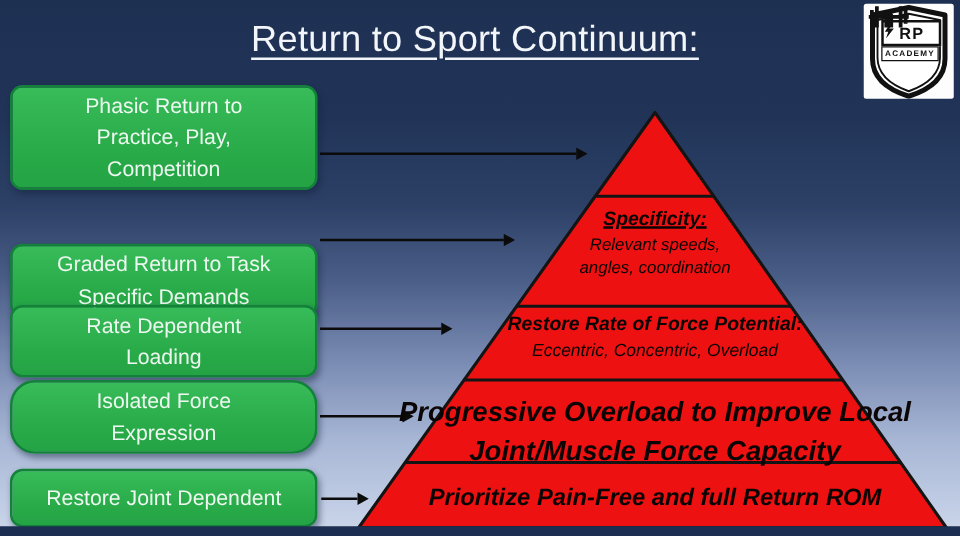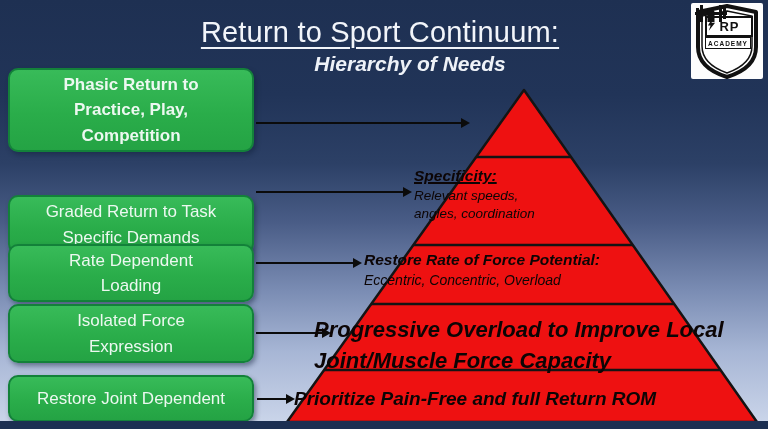--- a/index.html
+++ b/index.html
@@ -32,39 +32,39 @@
   .logo-dumbbell{position:absolute;left:16px;top:48px;}
   
   .gbox{
     position:absolute;left:8px;width:246px;box-sizing:border-box;
     background:linear-gradient(180deg,#38bb59 0%,#2aad4a 55%,#24a344 100%);
     border:2px solid #13813a;border-radius:10px;
     display:flex;align-items:center;justify-content:center;text-align:center;
     color:#ecf8f0;font-size:17px;line-height:1.5;white-space:pre-line;
     box-shadow:2px 3px 5px rgba(15,30,55,.45);
   }
-  .gbox1{top:68px;height:84px;font-weight:bold;}
+  .gbox1{top:68px;height:84px;}
   .gbox2{top:163px;height:59px;margin-top:32px;}
   .gbox3{top:244px;height:58px;}
-  .gbox4{top:304px;height:59px;}
+  .gbox4{top:304px;height:59px;border-radius:20px;}
   .gbox5{top:375px;height:47px;}
   
   .arrow{position:absolute;height:0;border-top:2.5px solid #0b0b0b;}
   .arrow::after{
     content:"";position:absolute;right:-9px;top:-6.5px;
     border-left:9px solid #0b0b0b;border-top:5px solid transparent;border-bottom:5px solid transparent;
   }
   .arrow1{left:256px;top:122px;width:205px;}
   .arrow2{left:256px;top:191px;width:147px;}
   .arrow3{left:256px;top:262px;width:97px;}
   .arrow4{left:256px;top:332px;width:66px;}
   .arrow5{left:257px;top:398px;width:29px;}
   
   .pyramid-svg{position:absolute;left:280px;top:85px;}
-  .pyr-label{position:absolute;color:#0c0505;}
+  .pyr-label{position:absolute;text-align:center;color:#0c0505;}
   .pyr-heading-underline{
     font-weight:bold;font-style:italic;font-size:15.5px;
     text-decoration:underline;text-decoration-thickness:1.5px;
   }
   .pyr-heading{font-weight:bold;font-style:italic;font-size:15.5px;}
   .pyr-detail{font-style:italic;font-size:13.5px;line-height:1.35;white-space:pre-line;margin-top:2px;}
   .lvl-spec{left:414px;top:167px;width:220px;}
   .lvl-rate{left:364px;top:251px;width:320px;}
   .lvl-rate .pyr-detail{font-size:14px;}
   .lvl-overload{left:314px;top:314px;width:420px;font-weight:bold;font-style:italic;
@@ -74,21 +74,20 @@
   .bottom-bar{position:absolute;left:0;top:421px;width:768px;height:8px;background:#1c2f52;}
 </style>
 </head>
 <body>
 
 <div class="slide">
 
   <div class="title-wrap">
     <span class="title-main">Return to Sport Continuum:</span>
   </div>
-  <div class="title-sub">Hierarchy of Needs</div>
 
   <div class="logo">
     <svg width="72" height="76" viewBox="0 0 72 76">
       <path d="M36 3 L65 9 V44 C65 60 52 69 36 74 C20 69 7 60 7 44 V9 Z" fill="#ffffff" stroke="#111111" stroke-width="4" stroke-linejoin="round"></path>
       <path d="M36 8 L61 13 V43 C61 57 50 65 36 70 C22 65 11 57 11 43 V13 Z" fill="none" stroke="#111111" stroke-width="1.5"></path>
     </svg>
     <div class="logo-brand">
       <span>R</span>
       <svg width="9" height="13" viewBox="0 0 10 14">
         <polygon points="6,0 1,8 4,8 2,14 9,5 5,5 8,0" fill="#111"></polygon>

